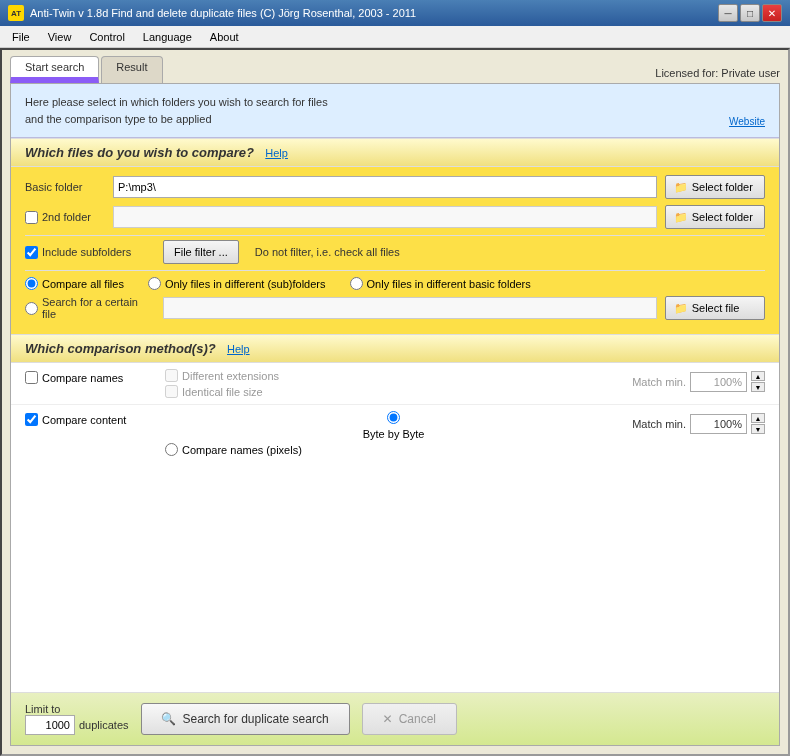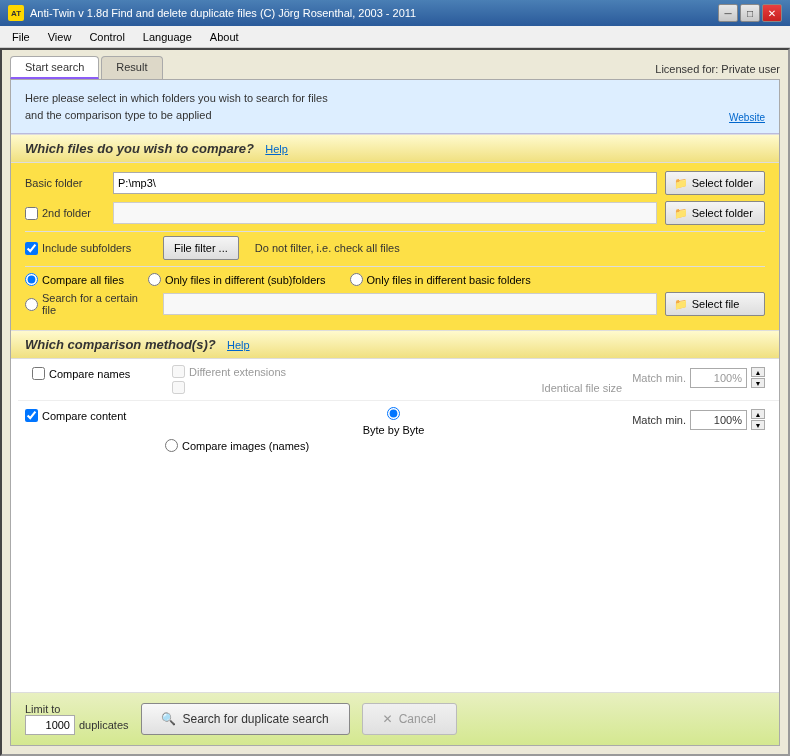--- a/index.html
+++ b/index.html
@@ -102,21 +102,21 @@
       background: #ddd8c8;
       border: 1px solid #aaa;
       border-bottom: none;
       border-radius: 4px 4px 0 0;
       cursor: pointer;
       font-size: 11px;
       color: #333;
     }
     .tab.active {
       background: white;
-      border-bottom: 2px solid #8b5cf6;
+      border-bottom: 6px solid #8b5cf6;
       font-weight: normal;
       z-index: 1;
     }
     .license-text {
       font-size: 11px;
       color: #333;
       padding-bottom: 4px;
     }
 
     
@@ -313,21 +313,20 @@
       font-size: 11px;
       white-space: nowrap;
     }
 
     .compare-names-row {
       display: flex;
       align-items: flex-start;
       padding: 6px 14px;
       gap: 10px;
       border-bottom: 1px solid #eee;
-      margin-left: 7px;
     }
     .compare-content-row {
       display: flex;
       align-items: flex-start;
       padding: 6px 14px;
       gap: 10px;
     }
 
     .checkbox-col { width: 130px; flex-shrink: 0; display: flex; align-items: center; gap: 4px; padding-top: 2px; }
     .options-col { flex: 1; display: flex; flex-direction: column; gap: 3px; }
@@ -460,21 +459,21 @@
     <div class="compare-names-row">
       <div class="checkbox-col">
         <input type="checkbox" id="cb-names" style="">
         <label for="cb-names" style="font-size:11px;">Compare names</label>
       </div>
       <div class="options-col">
         <label style="display:flex;align-items:center;gap:4px;font-size:11px;color:#999;">
           <input type="checkbox" disabled="" style="">
           <span>Different extensions</span>
         </label>
-        <label style="display:flex;align-items:center;gap:4px;font-size:11px;color:#999;justify-content:space-between;">
+        <label style="display:flex;align-items:center;gap:4px;font-size:11px;color:#999;">
           <input type="checkbox" disabled="" style="">
           <span>Identical file size</span>
         </label>
       </div>
       <div class="match-col">
         <span style="font-size:11px;color:#999;">Match min.</span>
         <input type="text" class="spinner-input" value="100%" style="color: rgb(153, 153, 153);">
         <div style="display:flex;flex-direction:column;gap:1px;">
           <button style="width:14px;height:10px;font-size:7px;border:1px solid #aaa;background:#eee;cursor:pointer;display:flex;align-items:center;justify-content:center;">▲</button>
           <button style="width:14px;height:10px;font-size:7px;border:1px solid #aaa;background:#eee;cursor:pointer;display:flex;align-items:center;justify-content:center;">▼</button>
@@ -487,21 +486,21 @@
         <input type="checkbox" checked="" id="cb-content" style="">
         <label for="cb-content" style="font-size:11px;">Compare content</label>
       </div>
       <div class="options-col">
         <label style="display:flex;align-items:center;gap:4px;font-size:11px;flex-direction:column;">
           <input type="radio" name="content_method" checked="" style="">
           <span>Byte by Byte</span>
         </label>
         <label style="display:flex;align-items:center;gap:4px;font-size:11px;">
           <input type="radio" name="content_method" style="">
-          <span>Compare images (names)</span>
+          <span>Compare names (pixels)</span>
         </label>
       </div>
       <div class="match-col">
         <span style="font-size:11px;color:#333;">Match min.</span>
         <input type="text" class="spinner-input active" value="100%" style="">
         <div style="display:flex;flex-direction:column;gap:1px;">
           <button style="width:14px;height:10px;font-size:7px;border:1px solid #aaa;background:#eee;cursor:pointer;display:flex;align-items:center;justify-content:center;">▲</button>
           <button style="width:14px;height:10px;font-size:7px;border:1px solid #aaa;background:#eee;cursor:pointer;display:flex;align-items:center;justify-content:center;">▼</button>
         </div>
       </div>

